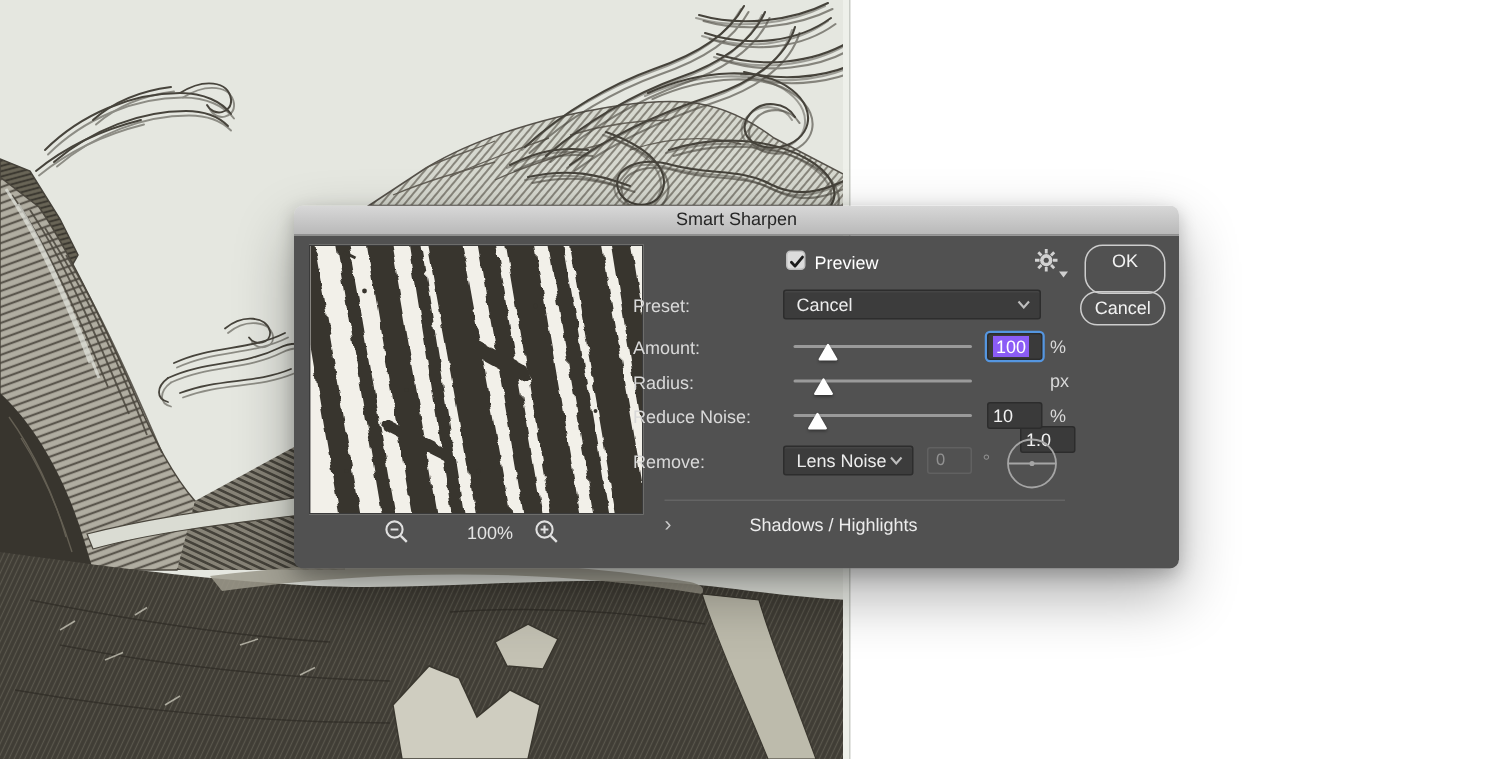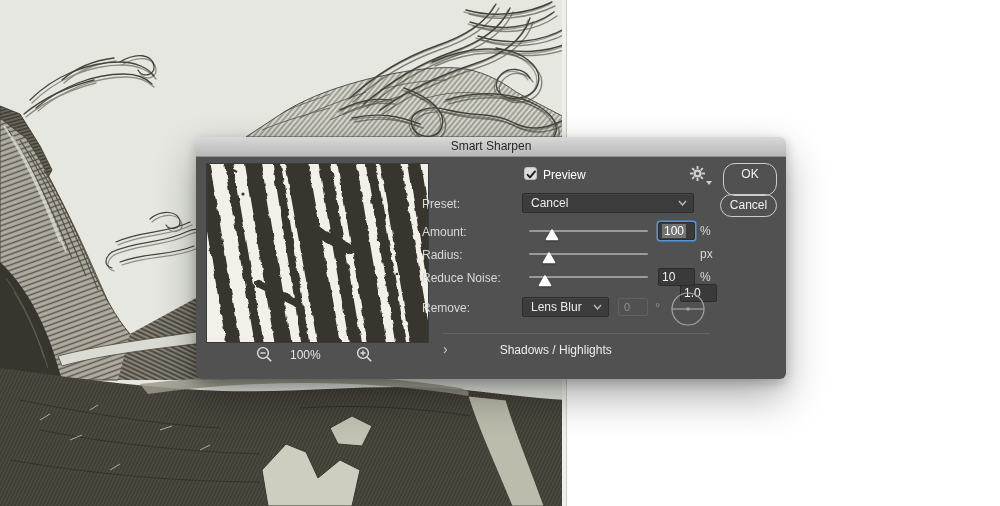--- a/index.html
+++ b/index.html
@@ -15,21 +15,21 @@
           border-radius:6px;}
   .titlebar{position:absolute;left:0;top:0;width:100%;height:19px;
             background:linear-gradient(#d8d8d8,#b9b9b9);
             border-bottom:1px solid #8f8f8f;border-radius:6px 6px 0 0;
             text-align:center;font-size:12px;line-height:19px;color:#262626;}
   .dlg-body{position:absolute;left:0;top:20px;width:100%;height:222px;background:#515151;
             border-radius:0 0 6px 6px;}
   .thumb{position:absolute;left:10px;top:6px;width:221px;height:178px;border:1px solid #3a3a3a;
          background:#f2f0e9;overflow:hidden;}
   .zoom-ico{position:absolute;width:17px;height:17px;cursor:pointer;}
-  .zoom-label{position:absolute;left:94px;top:191px;width:52px;text-align:left;
+  .zoom-label{position:absolute;left:94px;top:191px;width:52px;text-align:right;
               font-size:12px;color:#e3e3e3;}
   
   .row-label{position:absolute;left:226px;width:95px;font-size:12px;color:#d9d9d9;}
   .checkbox{position:absolute;left:328px;top:10px;width:13px;height:13px;background:#dcdcdc;
             border-radius:3px;border:1px solid #bfbfbf;box-sizing:border-box;}
   .checkbox svg{position:absolute;left:0;top:0;}
   .cb-label{position:absolute;left:347px;top:11px;font-size:12px;color:#ffffff;}
   .gear{position:absolute;left:493px;top:8px;width:17px;height:17px;cursor:pointer;}
   .gear-caret{position:absolute;left:510px;top:24px;width:0;height:0;
               border-left:3px solid transparent;border-right:3px solid transparent;
@@ -45,21 +45,21 @@
             box-shadow:inset 0 1px 0 rgba(255,255,255,.05);}
   .dd-preset{left:326px;top:36px;width:172px;}
   .dd-remove{left:326px;top:140px;width:87px;}
   .dd-chev{position:absolute;right:6px;top:6px;}
   .track{position:absolute;width:119px;height:2px;background:#9a9a9a;border-radius:1px;}
   .thumb-tri{position:absolute;width:14px;height:12px;filter:drop-shadow(0 1px 1px rgba(0,0,0,.4));}
   .valbox{position:absolute;box-sizing:border-box;width:37px;height:18px;background:#3a3a3a;
           border:1px solid #2c2c2c;border-radius:2px;color:#f2f2f2;font-size:12px;
           line-height:16px;padding-left:3px;}
   .valbox.focused{box-shadow:0 0 0 1.5px #5596e0;}
-  .valbox .sel{background:#737373;color:#fff;padding:0 2px;}
+  .valbox .sel{background:#8b5cf6;color:#fff;padding:0 2px;}
   .unit{position:absolute;font-size:12px;color:#d9d9d9;}
   .angle-field{position:absolute;left:422px;top:141px;width:30px;height:18px;box-sizing:border-box;
                border:1px solid #616161;border-radius:2px;color:#919191;font-size:11px;
                line-height:16px;padding-left:5px;background:transparent;}
   .degree{position:absolute;left:459px;top:143px;color:#8f8f8f;font-size:13px;}
   .dial{position:absolute;left:474px;top:134px;width:36px;height:36px;}
   .sep{position:absolute;left:247px;top:176px;width:267px;height:1px;background:#646464;}
   .sh-row{position:absolute;left:247px;top:184px;font-size:12px;color:#ececec;cursor:pointer;}
   .sh-chev{color:#c9c9c9;font-size:14px;margin-right:8px;font-weight:400;}
   .sh-label{font-weight:normal;margin-left:44px;}
@@ -299,21 +299,21 @@
       <svg class="thumb-tri" style="left:342px;top:118px;" viewBox="0 0 14 12">
         <path d="M7 1 L12.5 10.5 H1.5 Z" fill="#fff" stroke="#fff" stroke-width="1.6" stroke-linejoin="round"></path>
       </svg>
       <div class="valbox" style="left:462px;top:111px;">
         <span>10</span>
       </div>
       <div class="unit" style="left:504px;top:113px;">%</div>
 
       <div class="row-label" style="top:144px;">Remove:</div>
       <div class="dropdown dd-remove">
-        <span>Lens Blur</span>
+        <span>Lens Noise</span>
         <svg class="dd-chev" width="9" height="6" viewBox="0 0 9 6">
           <polyline points="1,1 4.5,5 8,1" fill="none" stroke="#bdbdbd" stroke-width="1.4"></polyline>
         </svg>
       </div>
       <div class="angle-field">0</div>
       <div class="degree">°</div>
       <svg class="dial" viewBox="0 0 36 36">
         <circle cx="18" cy="18" r="16" fill="none" stroke="#a5a5a5" stroke-width="1.2"></circle>
         <line x1="2" y1="18" x2="34" y2="18" stroke="#a5a5a5" stroke-width="1.2"></line>
         <circle cx="18" cy="18" r="1.7" fill="#a5a5a5"></circle>

